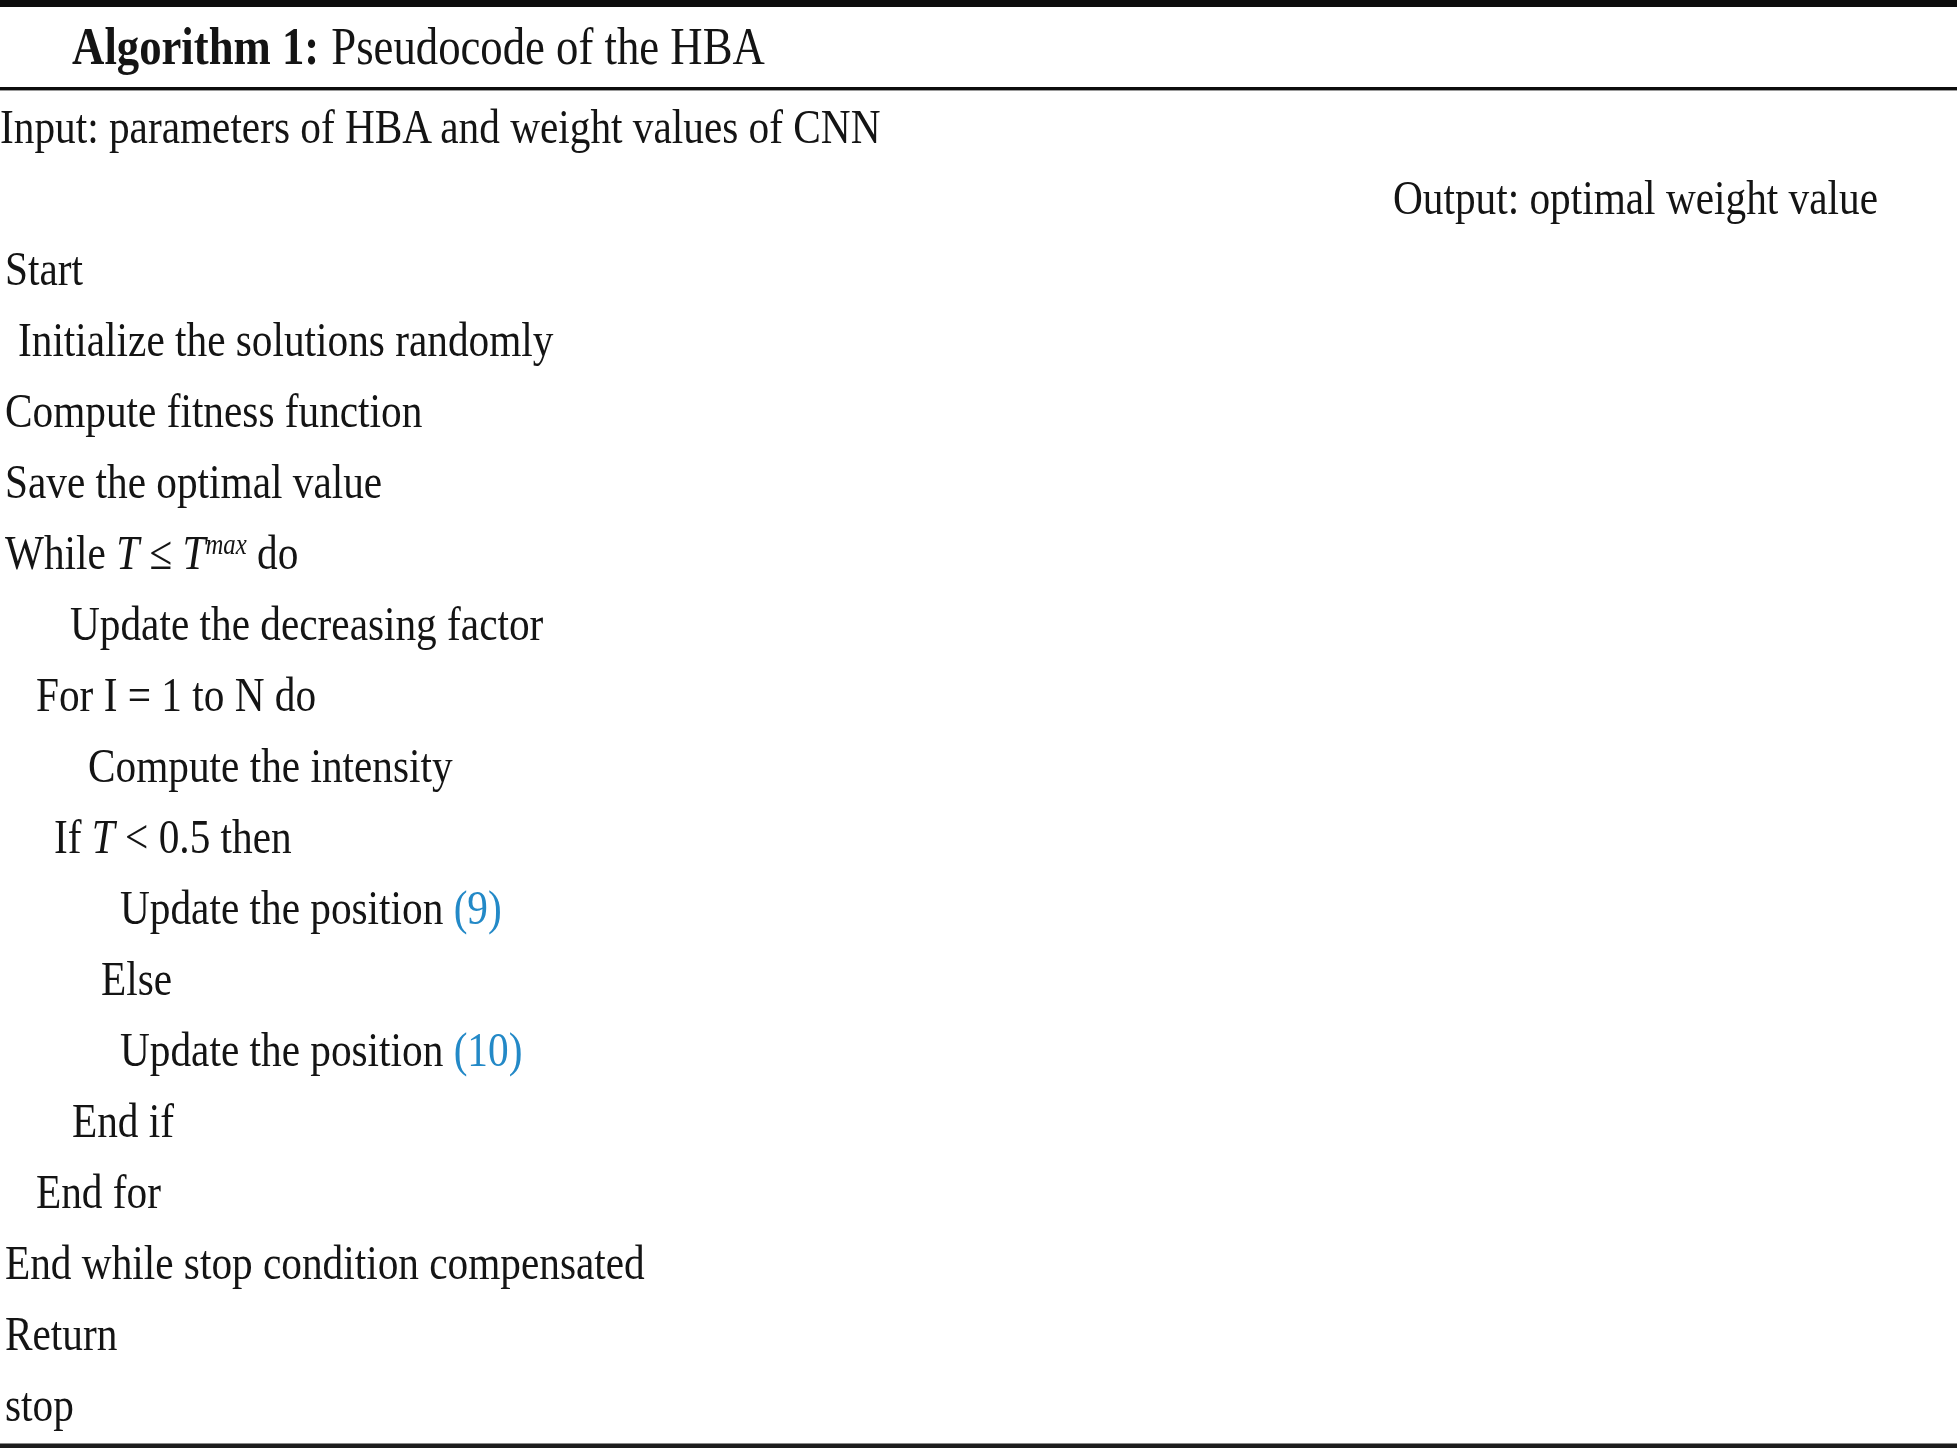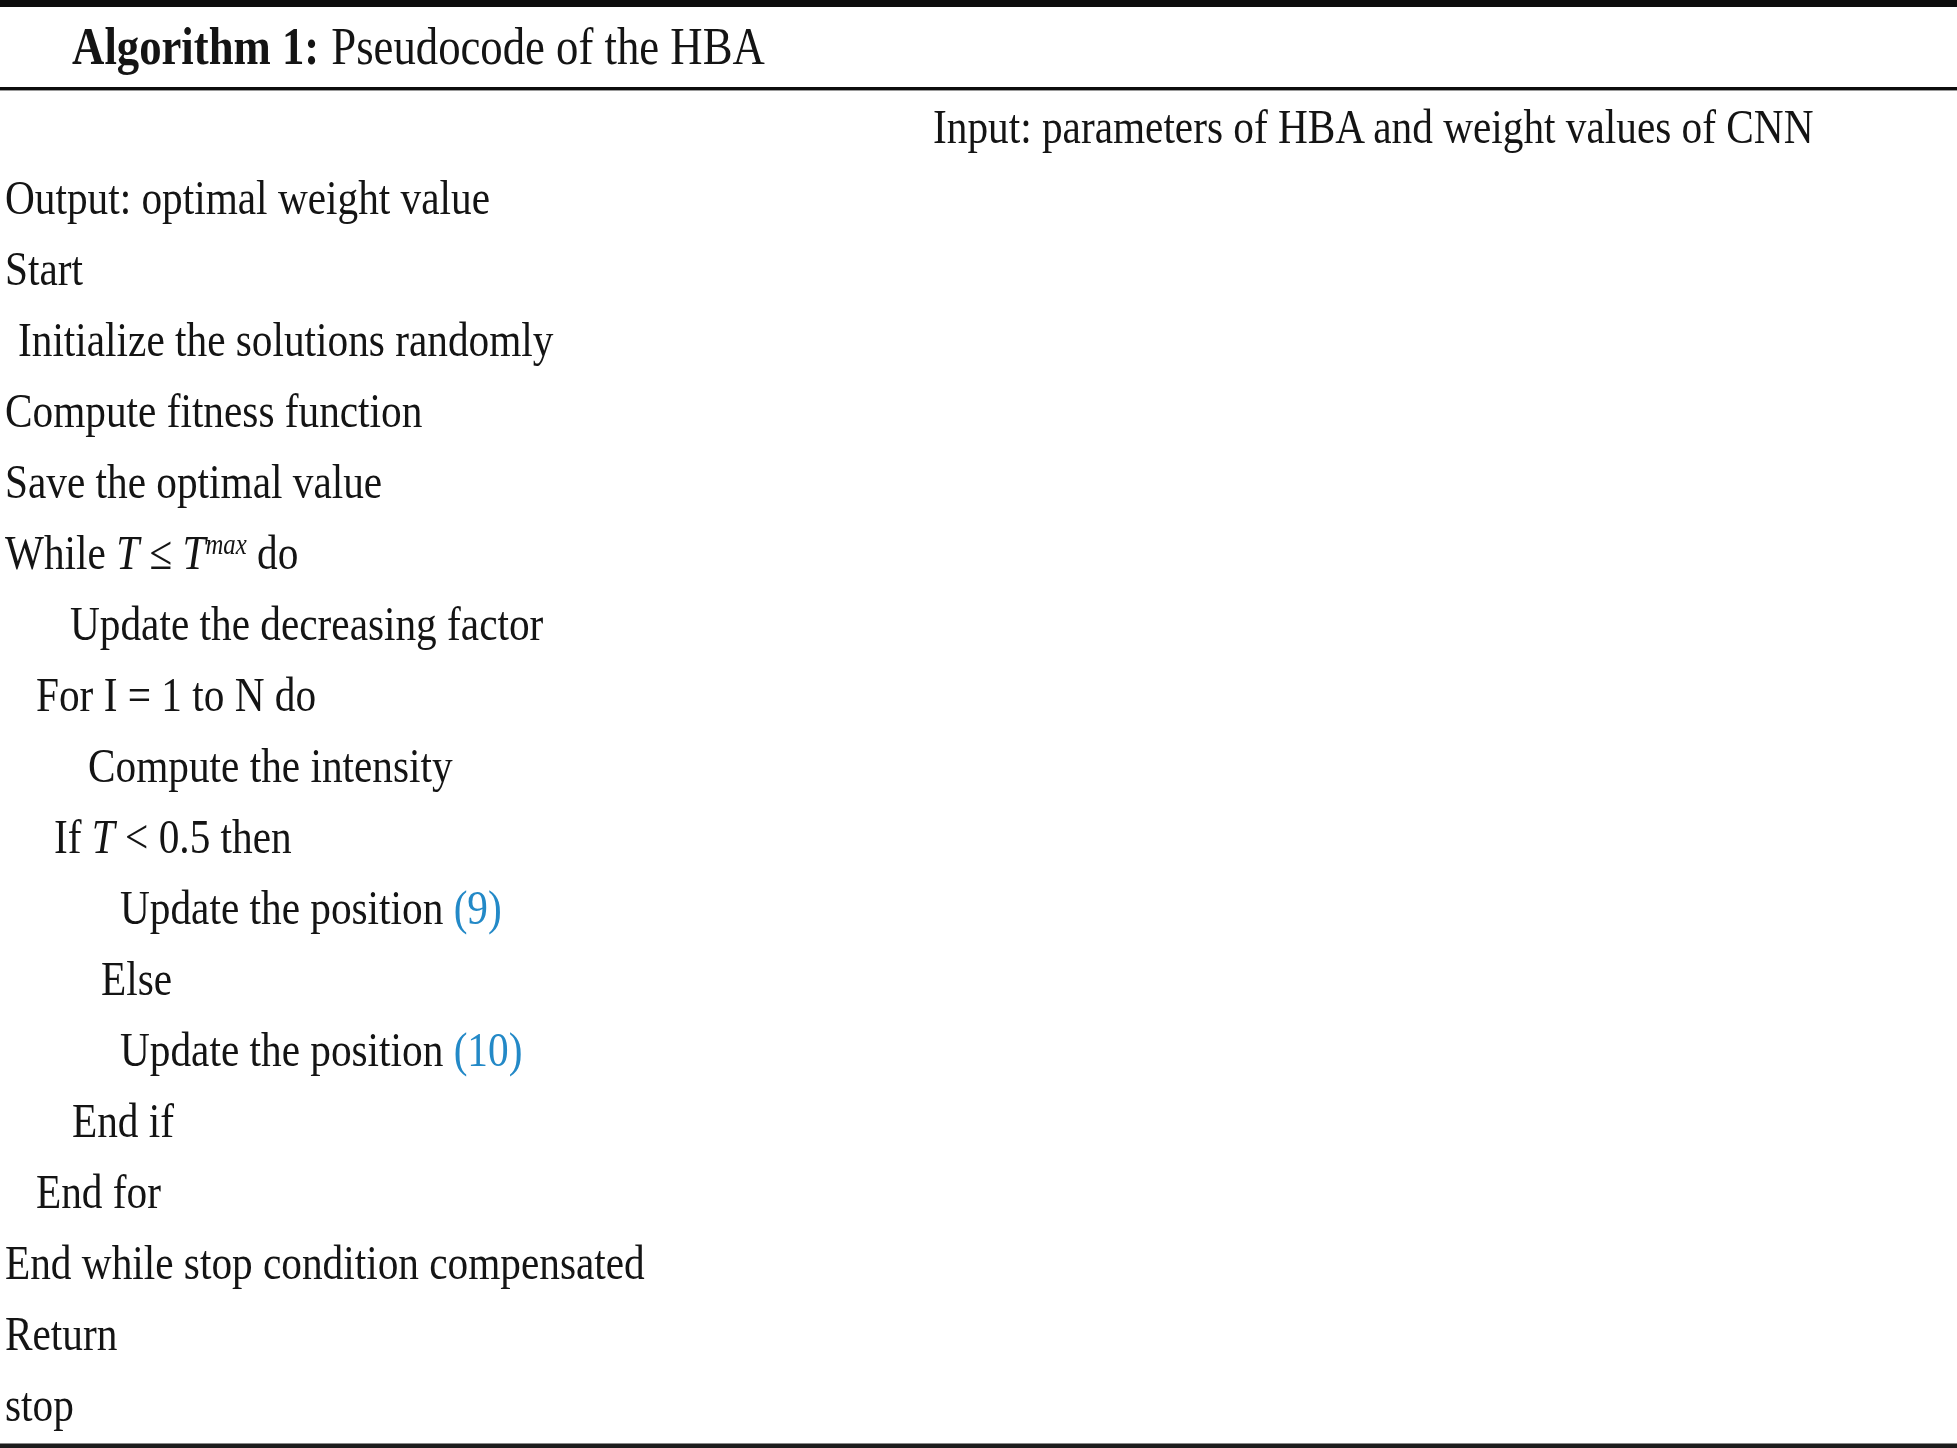--- a/index.html
+++ b/index.html
@@ -85,22 +85,22 @@
 
   <div class="title-row">
     <span class="condensed">
       <span class="title-label">Algorithm 1:</span><span>Pseudocode of the HBA</span>
     </span>
   </div>
 
   <div class="rule-mid"></div>
 
   <div class="algo-body">
-      <div class="algo-line" style=" justify-content: flex-end;"><span class="condensed"><span class="seg-normal">Input: parameters of HBA and weight values of CNN</span></span></div>
-      <div class="algo-line" style="padding-left: 5px;"><span class="condensed"><span class="seg-normal">Output: optimal weight value</span></span></div>
+      <div class="algo-line" style=""><span class="condensed"><span class="seg-normal">Input: parameters of HBA and weight values of CNN</span></span></div>
+      <div class="algo-line" style="padding-left: 5px; justify-content: flex-end;"><span class="condensed"><span class="seg-normal">Output: optimal weight value</span></span></div>
       <div class="algo-line" style="padding-left: 5px;"><span class="condensed"><span class="seg-normal">Start</span></span></div>
       <div class="algo-line" style="padding-left: 18px;"><span class="condensed"><span class="seg-normal">Initialize the solutions randomly</span></span></div>
       <div class="algo-line" style="padding-left: 5px;"><span class="condensed"><span class="seg-normal">Compute fitness function</span></span></div>
       <div class="algo-line" style="padding-left: 5px;"><span class="condensed"><span class="seg-normal">Save the optimal value</span></span></div>
       <div class="algo-line" style="padding-left: 5px;"><span class="condensed"><span class="seg-normal">While </span><span class="seg-italic">T</span><span class="seg-normal"> ≤ </span><span class="seg-italic">T</span><span class="seg-sup-italic">max</span><span class="seg-normal"> do</span></span></div>
       <div class="algo-line" style="padding-left: 70px;"><span class="condensed"><span class="seg-normal">Update the decreasing factor</span></span></div>
       <div class="algo-line" style="padding-left: 36px;"><span class="condensed"><span class="seg-normal">For I = 1 to N do</span></span></div>
       <div class="algo-line" style="padding-left: 88px;"><span class="condensed"><span class="seg-normal">Compute the intensity</span></span></div>
       <div class="algo-line" style="padding-left: 54px; text-align: center;"><span class="condensed"><span class="seg-normal">If </span><span class="seg-italic">T</span><span class="seg-normal"> &lt; 0.5 then</span></span></div>
       <div class="algo-line" style="padding-left: 120px;"><span class="condensed"><span class="seg-normal">Update the position </span><span class="seg-ref" style="color: rgb(35, 137, 199);">(9)</span></span></div>

